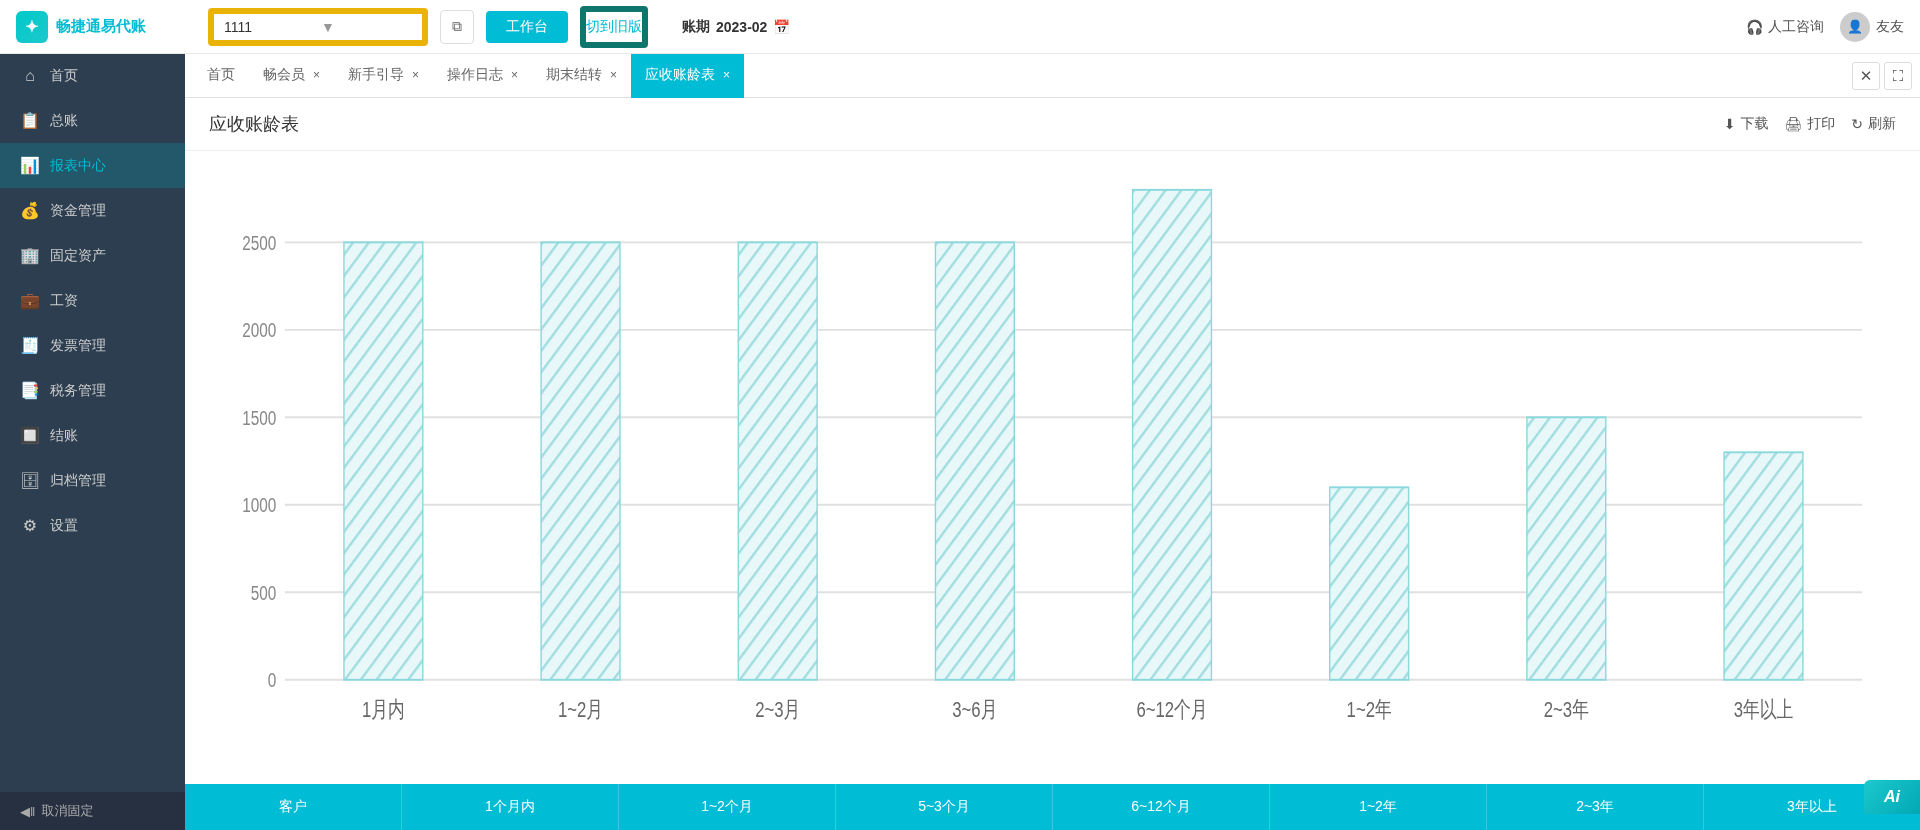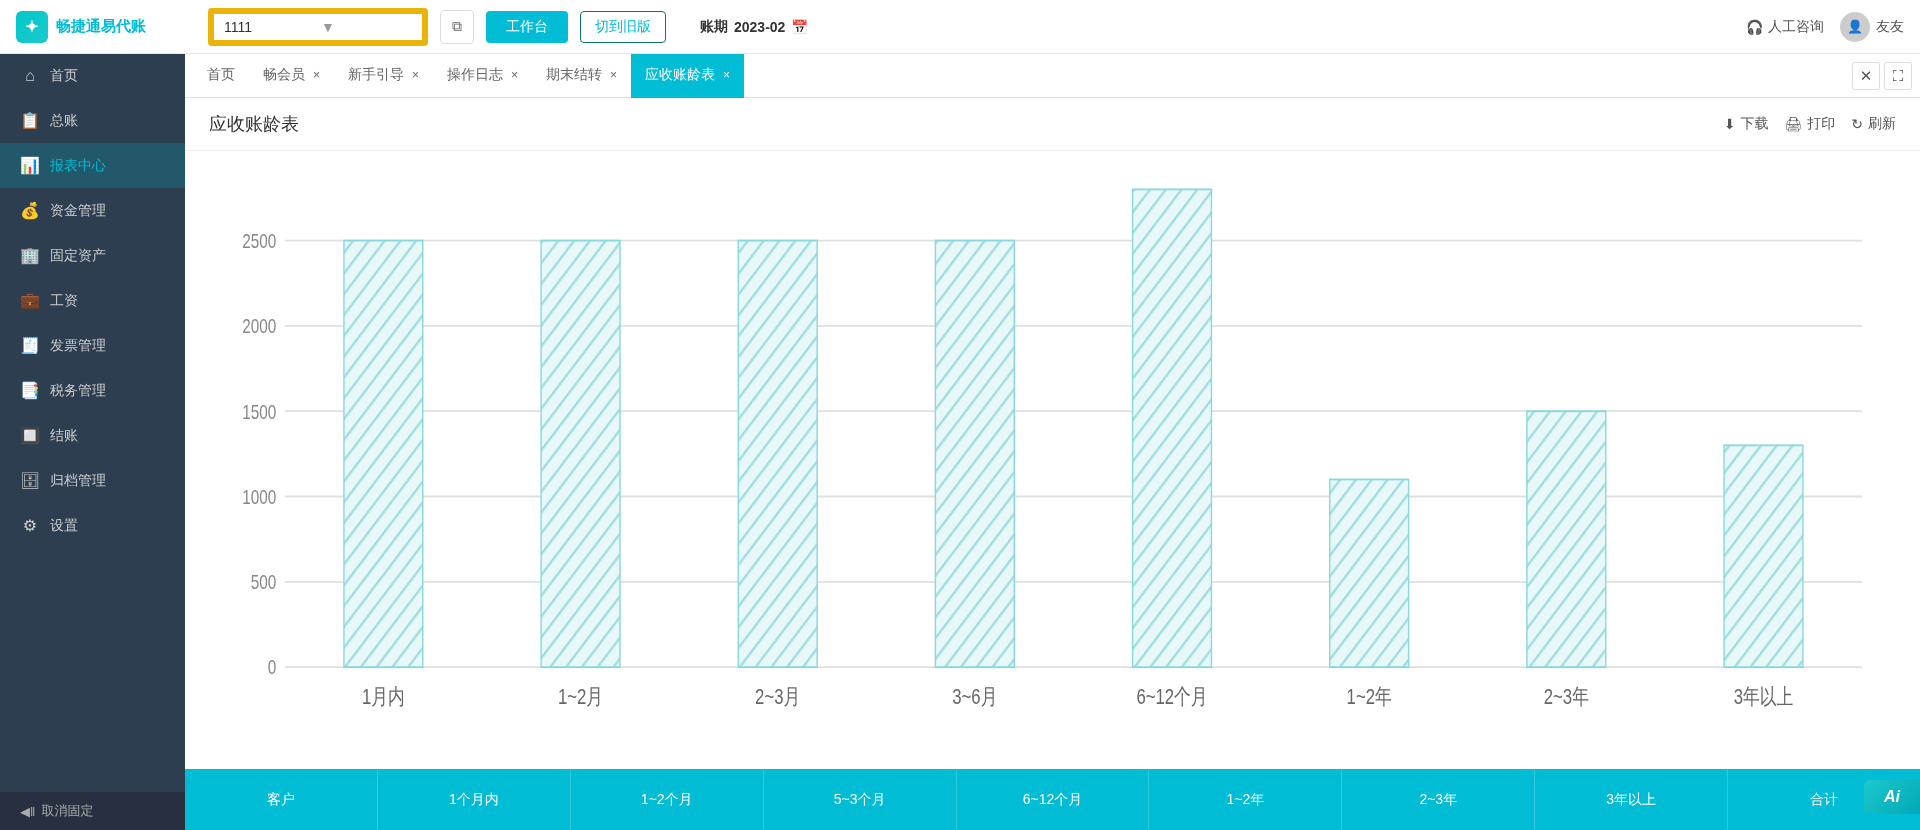--- a/index.html
+++ b/index.html
@@ -47,22 +47,22 @@
       cursor: pointer; background: #fff; color: #666;
     }
 
     .workbench-btn {
       background: #00bcd4; color: #fff; border: none;
       padding: 7px 20px; border-radius: 4px; cursor: pointer;
       font-size: 14px;
       font-family: Liberation Mono, monospace;
     }
     .switch-btn {
-      border: 1px solid #0f766e; color: #00bcd4; background: #fff;
-      padding: 6px 14px; border-radius: 4px; cursor: pointer;
+      border: 6px solid #0f766e; color: #00bcd4; background: #fff;
+      padding: 6px 0; border-radius: 4px; cursor: pointer;
       font-size: 14px;
     }
 
     .period-area { display: flex; align-items: center; gap: 6px; color: #333; margin-left: 22px; font-weight: bold; }
     .period-icon { color: #00bcd4; }
 
     .header-right { margin-left: auto; display: flex; align-items: center; gap: 16px; color: #555; }
     .consultation { display: flex; align-items: center; gap: 4px; cursor: pointer; color: #555; }
     .user-area { display: flex; align-items: center; gap: 6px; cursor: pointer; }
     .user-avatar {
@@ -144,21 +144,21 @@
       flex: 1; position: relative; min-height: 320px;
     }
 
     svg.bar-chart {
       width: 100%; height: 100%;
     }
 
     
     .table-header {
       background: #00bcd4; display: flex; flex-shrink: 0;
-      height: 61px;
+      height: 46px;
     }
     .th-cell {
       flex: 1; display: flex; align-items: center; justify-content: center;
       color: #fff; font-size: 14px; border-right: 1px solid rgba(255,255,255,0.2);
     }
     .th-cell:last-child { border-right: none; }
 
     
     ::-webkit-scrollbar { width: 6px; height: 6px; }
     ::-webkit-scrollbar-track { background: #f0f2f5; }
@@ -396,20 +396,19 @@
 
       <div class="table-header" id="table-header-container">
       <div class="th-cell">客户</div>
           <div class="th-cell">1个月内</div>
           <div class="th-cell">1~2个月</div>
           <div class="th-cell">5~3个月</div>
           <div class="th-cell">6~12个月</div>
           <div class="th-cell">1~2年</div>
           <div class="th-cell">2~3年</div>
           <div class="th-cell">3年以上</div>
-          <div class="th-cell">合计</div>
         </div>
 
     </div>
   </div>
 </div>
 
 <div class="ai-badge">Ai</div>
 
 </body></html>

